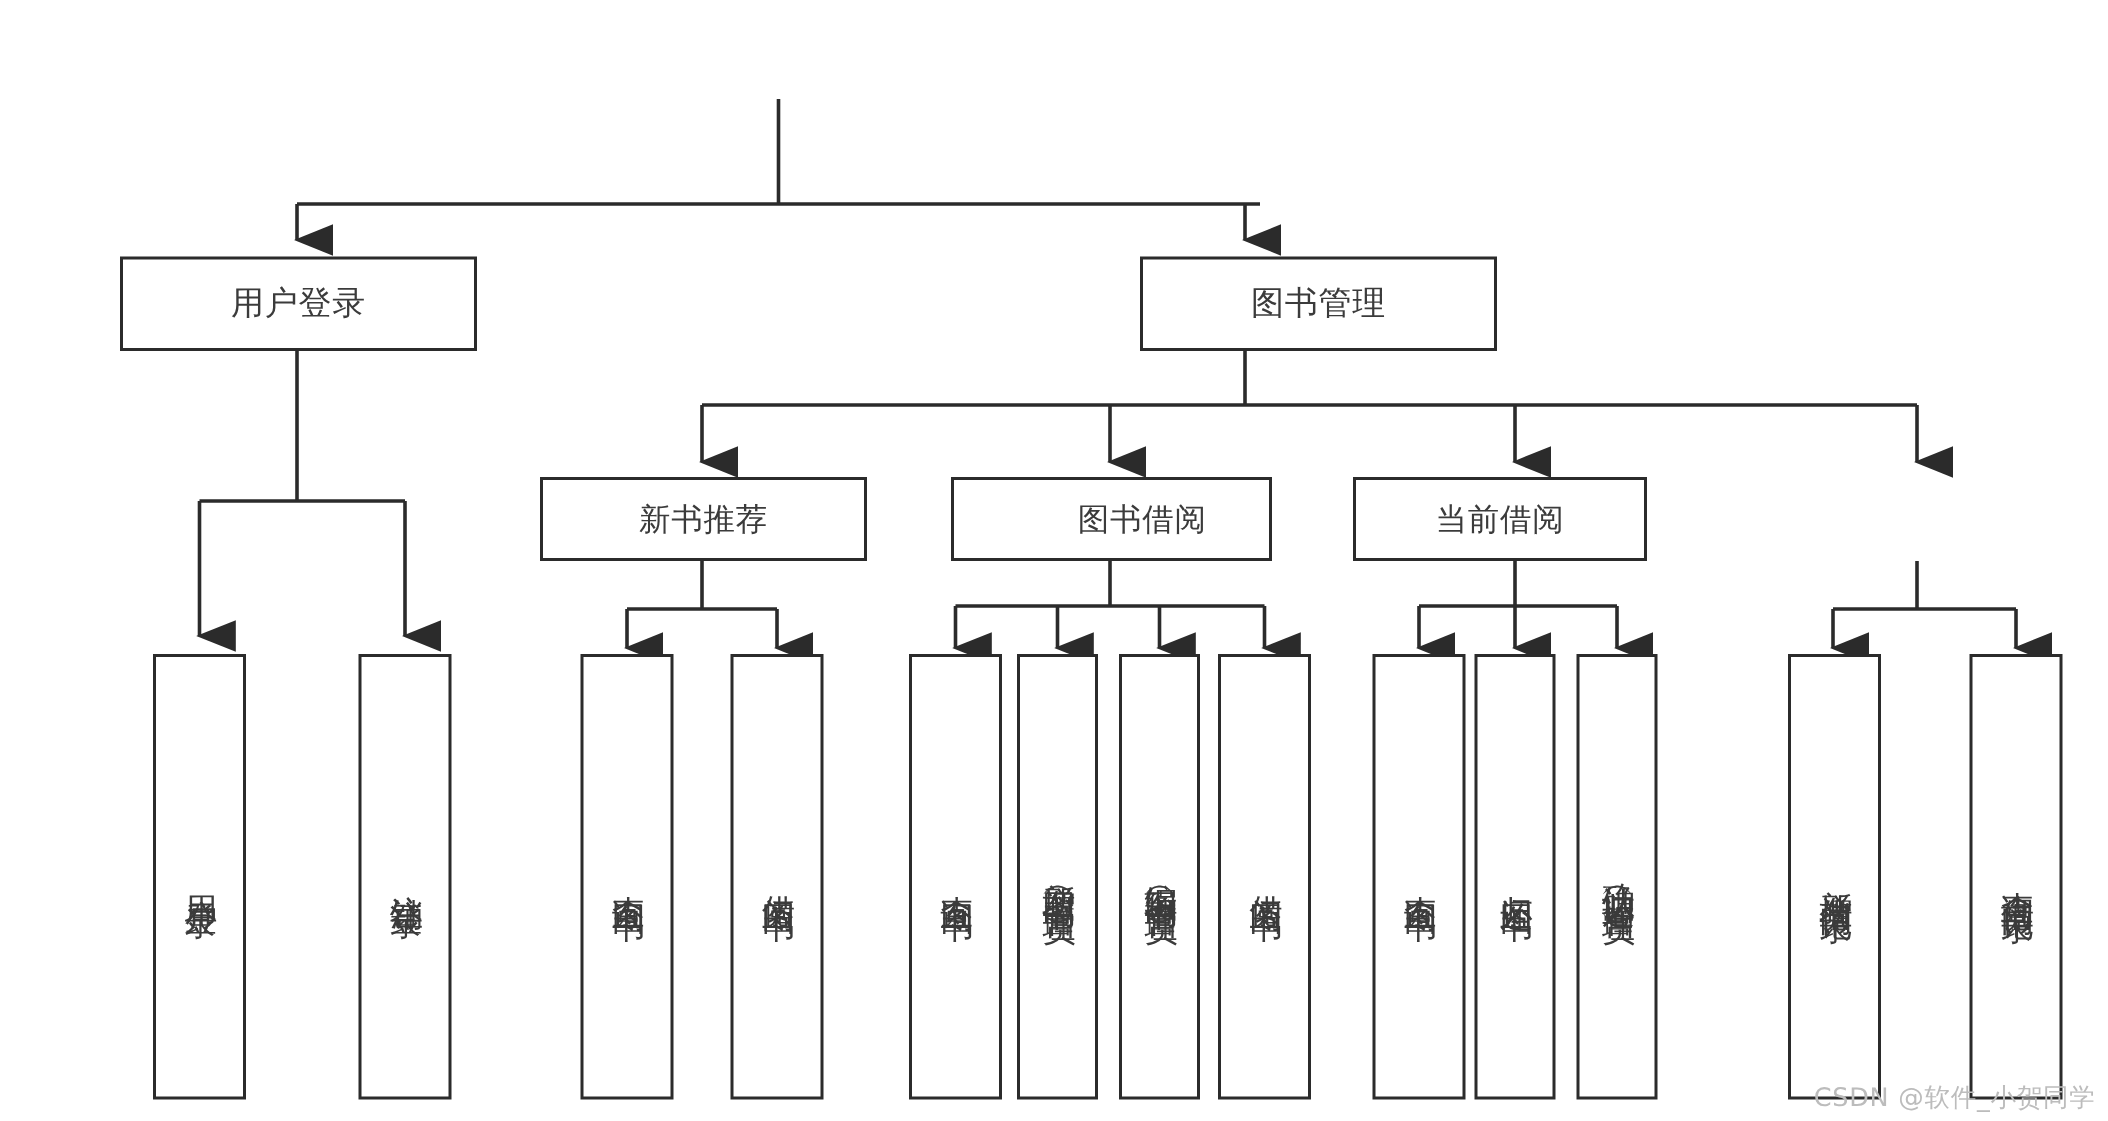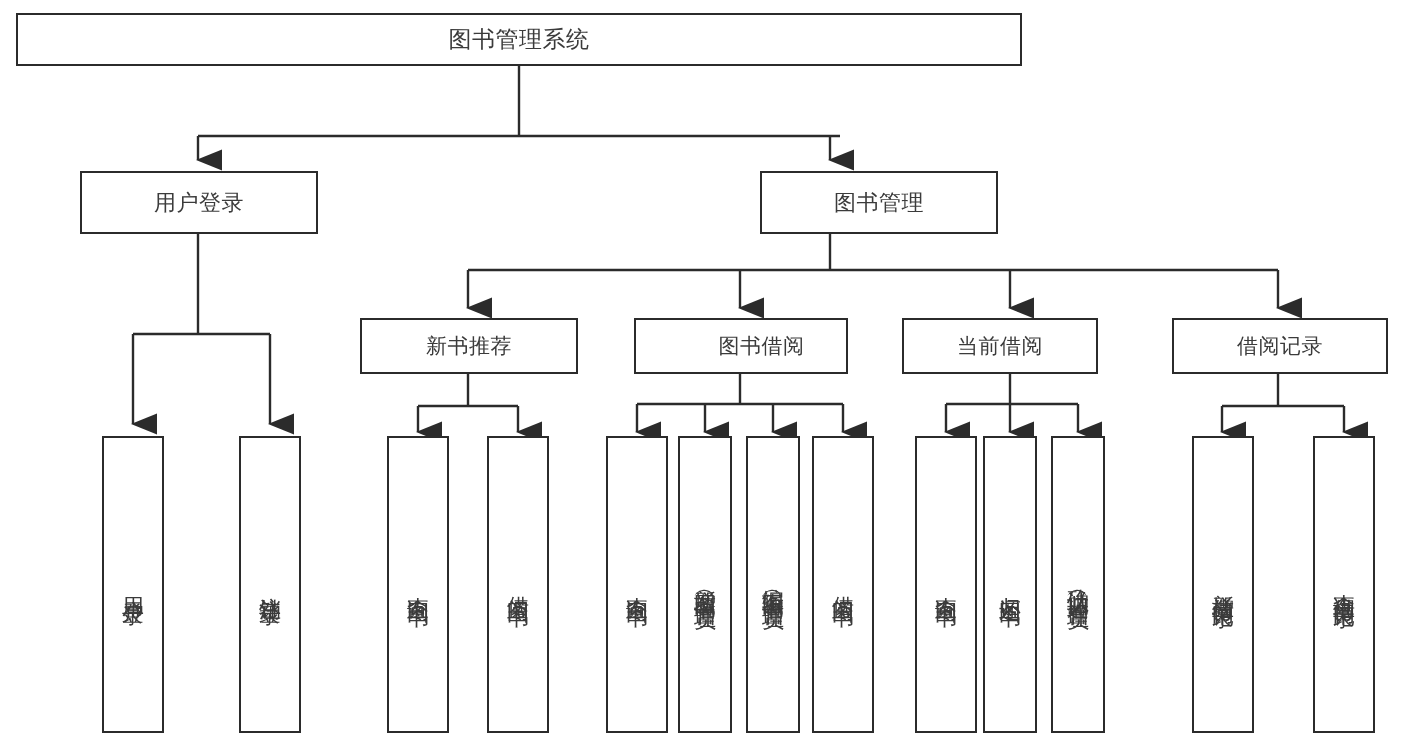--- a/index.html
+++ b/index.html
@@ -114,42 +114,36 @@
       <path d="M 1010 404 L 1010 432" marker-end="url(#arrow)"></path>
       <path d="M 1078 404 L 1078 432" marker-end="url(#arrow)"></path>
 
       <path d="M 1278 374 L 1278 406"></path>
       <path d="M 1222 406 L 1344 406"></path>
       <path d="M 1222 406 L 1222 432" marker-end="url(#arrow)"></path>
       <path d="M 1344 406 L 1344 432" marker-end="url(#arrow)"></path>
     </g>
   </svg>
 
-  <div class="node root" style="left:16px; top:13px; width:1006px; height:53px;">
-    <span class="label">图书管理系统</span>
-  </div>
 
   <div class="node level2" style="left:80px; top:171px; width:238px; height:63px;">
     <span class="label">用户登录</span>
   </div>
   <div class="node level2" style="left:712px; top:171px; width:238px; height:63px;margin-left:48px;">
     <span class="label">图书管理</span>
   </div>
 
   <div class="node level3" style="left:360px; top:318px; width:218px; height:56px;">
     <span class="label">新书推荐</span>
   </div>
   <div class="node level3" style="left:634px; top:318px; width:214px; height:56px;padding-left:41px;">
     <span class="label">图书借阅</span>
   </div>
   <div class="node level3" style="left:902px; top:318px; width:196px; height:56px;">
     <span class="label">当前借阅</span>
-  </div>
-  <div class="node level3" style="left:1172px; top:318px; width:216px; height:56px;">
-    <span class="label">借阅记录</span>
   </div>
 
   <div class="node leaf" style="left:102px; top:436px; width:62px; height:297px;">
     <span class="label">用户登录</span>
   </div>
   <div class="node leaf" style="left:239px; top:436px; width:62px; height:297px;">
     <span class="label">注销登录</span>
   </div>
 
   <div class="node leaf" style="left:387px; top:436px; width:62px; height:297px;">
@@ -182,14 +176,15 @@
     <span class="label">确认归还（管理员）</span>
   </div>
 
   <div class="node leaf" style="left:1192px; top:436px; width:62px; height:297px;">
     <span class="label">新增借阅记录</span>
   </div>
   <div class="node leaf" style="left:1313px; top:436px; width:62px; height:297px;">
     <span class="label">查询借阅记录</span>
   </div>
 
+  <div id="watermark">CSDN @软件_小贺同学</div>
 
 </div>
 
 </body></html>

